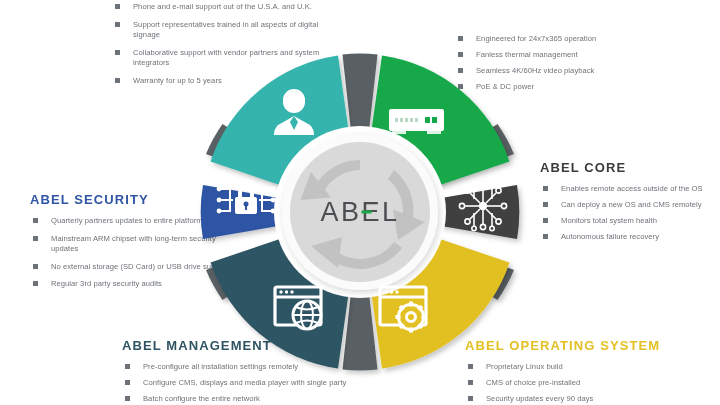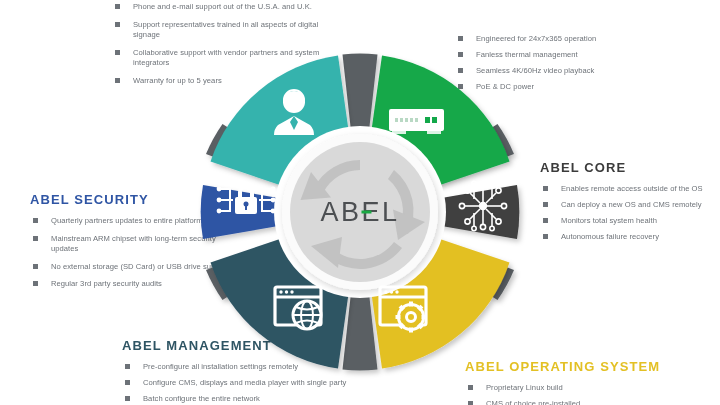--- a/index.html
+++ b/index.html
@@ -13,21 +13,21 @@
 
   
   .block{position:absolute;}
   .sec-title{
     font-size:13px;font-weight:700;letter-spacing:1.1px;
     margin:0 0 9px 0;white-space:nowrap;
   }
   .t-blue{color:#2f55a4;}
   .t-dark{color:#3b3b3b;}
   .t-slate{color:#2e5463;}
-  .t-yellow{color:#e3c024;margin-top:21px;}
+  .t-yellow{color:#e3c024;}
 
   ul.bul{list-style:none;margin:0;padding:0;}
   ul.bul li{
     position:relative;padding-left:21px;margin-bottom:7px;
     font-size:7.6px;line-height:10.5px;color:#6d7278;
     letter-spacing:.05px;
   }
   ul.bul li::before{
     content:"";position:absolute;left:3px;top:2px;
     width:5px;height:5px;background:#6d7278;

